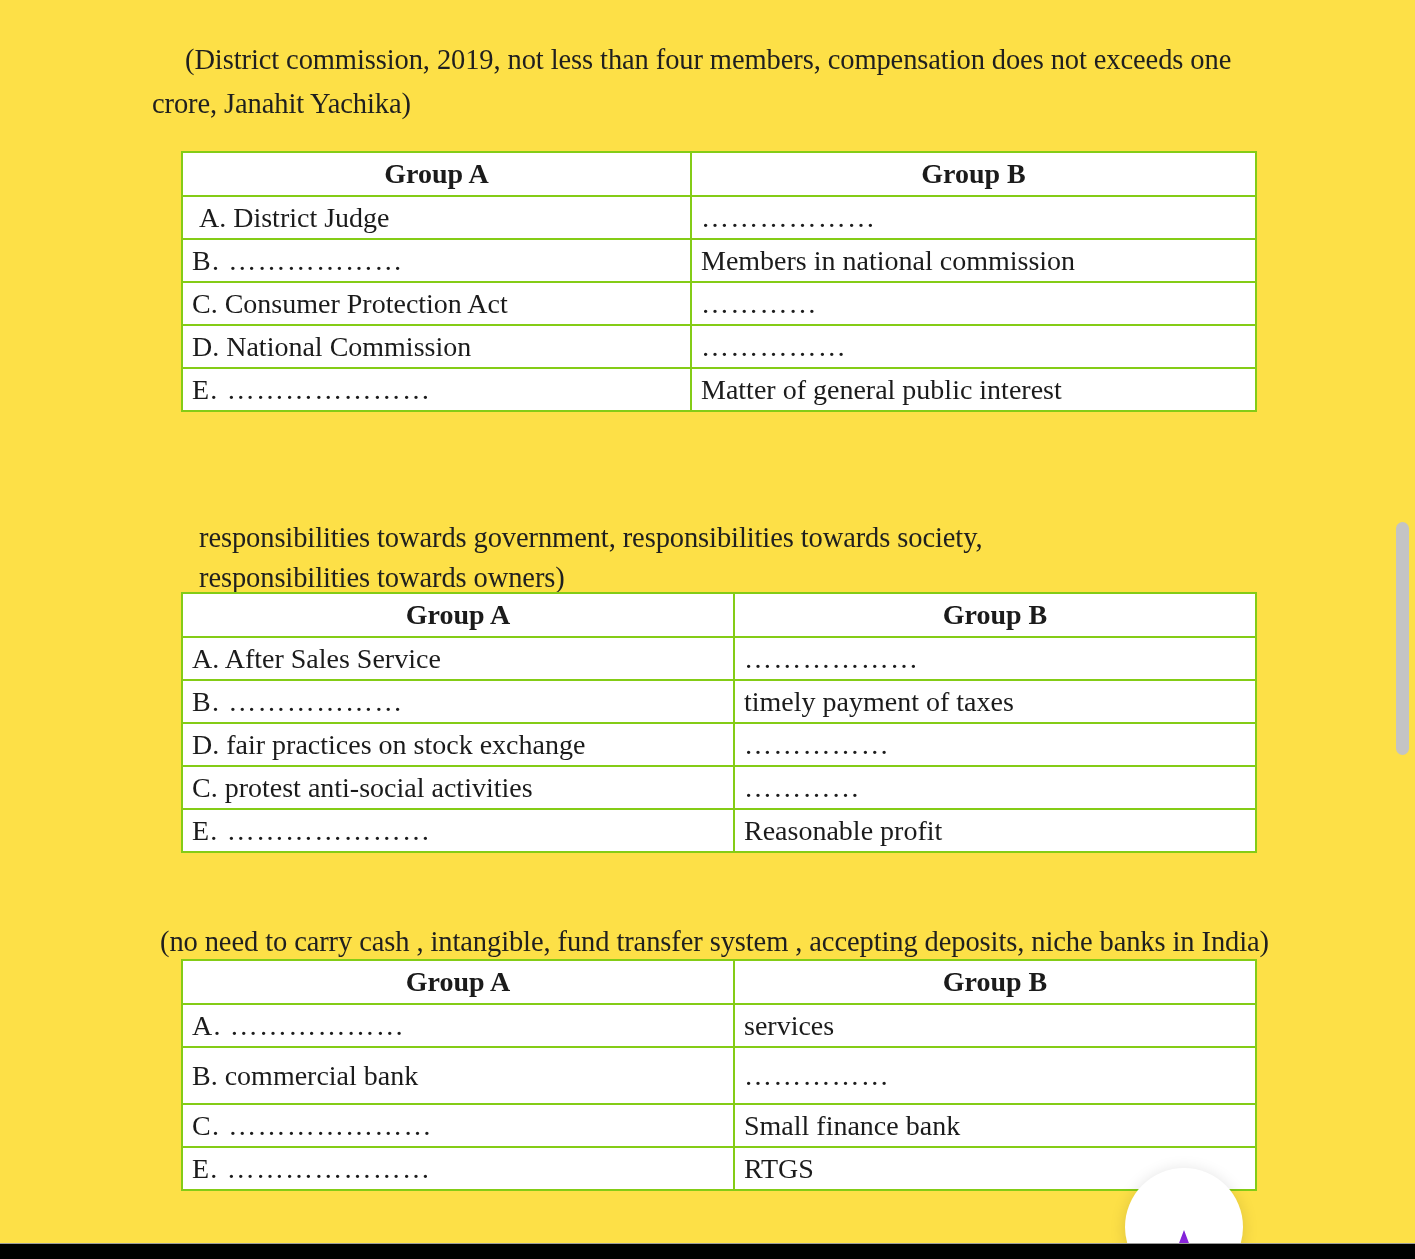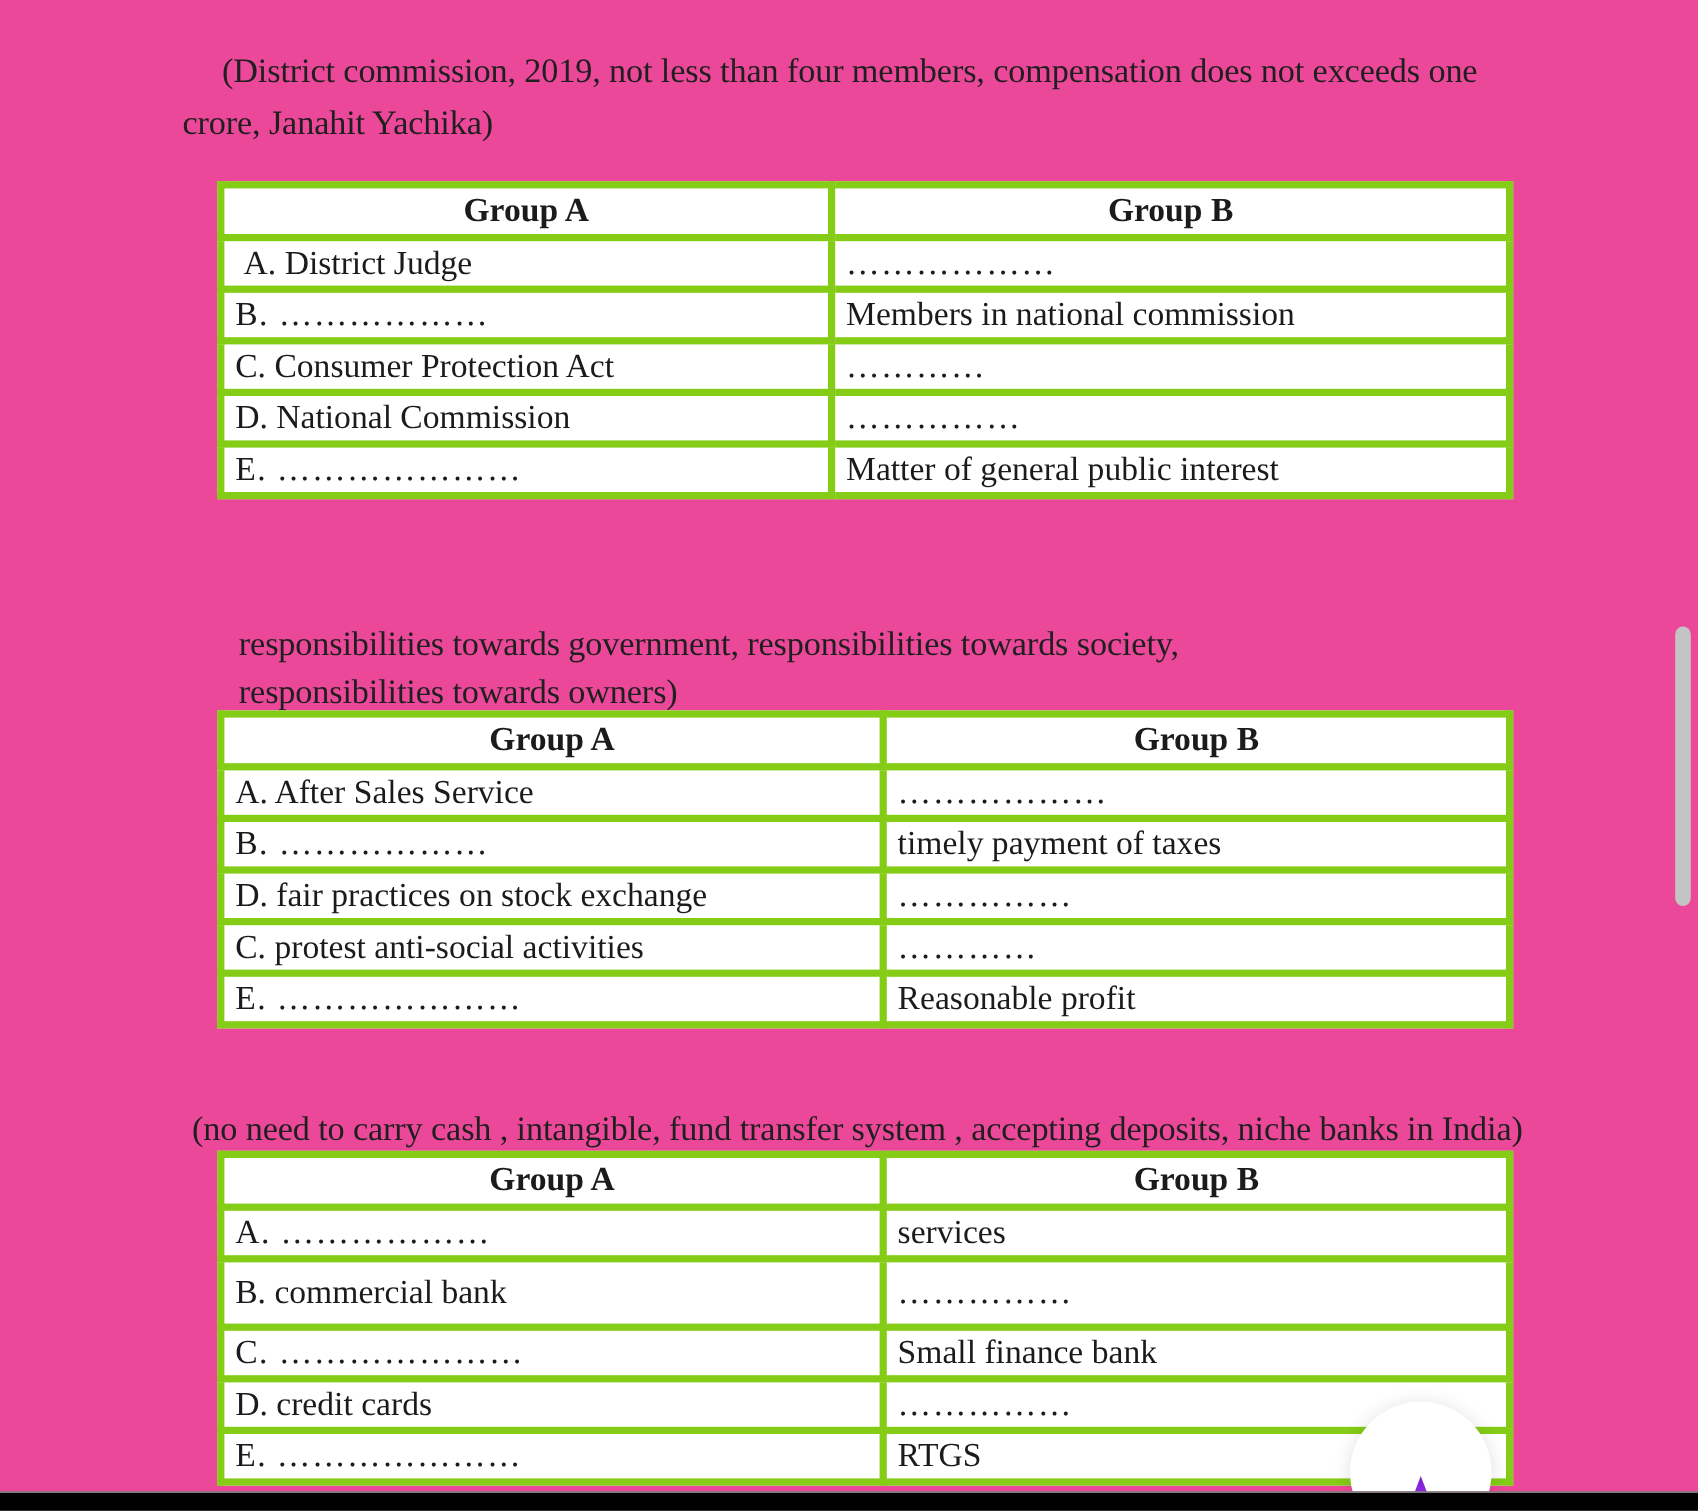--- a/index.html
+++ b/index.html
@@ -13,42 +13,42 @@
     font-family: "Liberation Serif", "DejaVu Serif", serif;
     color: #1b1b1b;
   }
 
   
   #doc-viewport {
     position: absolute;
     left: 0; top: 0;
     width: 1415px; height: 1243px;
     overflow: hidden;
-    background: #ec4899;
+    background: #fde047;
   }
 
   
   .para {
     position: absolute;
     font-size: 28.5px;
     line-height: 44px;
     color: #1f1f1f;
     white-space: pre;
     letter-spacing: -0.1px;
   }
 
   
   .match-table {
     position: absolute;
     border-collapse: collapse;
     table-layout: fixed;
     background: #fff;
   }
   .match-table td, .match-table th {
-    border: 6px solid #84cc16;
+    border: 2px solid #84cc16;
     padding: 2px 0 2px 9px;
     font-size: 28px;
     line-height: 1.12;
     font-weight: normal;
     text-align: left;
     vertical-align: middle;
     color: #1b1b1b;
     overflow: hidden;
     white-space: nowrap;
   }
@@ -196,24 +196,20 @@
         <td class="dots" style="height:43px;">A. ………………</td>
         <td>services</td>
       </tr>
       <tr>
         <td style="height:57px;">B. commercial bank</td>
         <td class="dots">……………</td>
       </tr>
       <tr>
         <td class="dots" style="height:43px;">C. …………………</td>
         <td>Small finance bank</td>
-      </tr>
-      <tr>
-        <td style="height:43px;">D. credit cards</td>
-        <td class="dots">……………</td>
       </tr>
       <tr>
         <td class="dots" style="height:43px;">E. …………………</td>
         <td>RTGS</td>
       </tr>
     </tbody>
   </table>
 
   <div id="fab" style="left:1125px; top:1168px;">
     <svg width="60" height="64" viewBox="0 0 60 64" aria-hidden="true">

